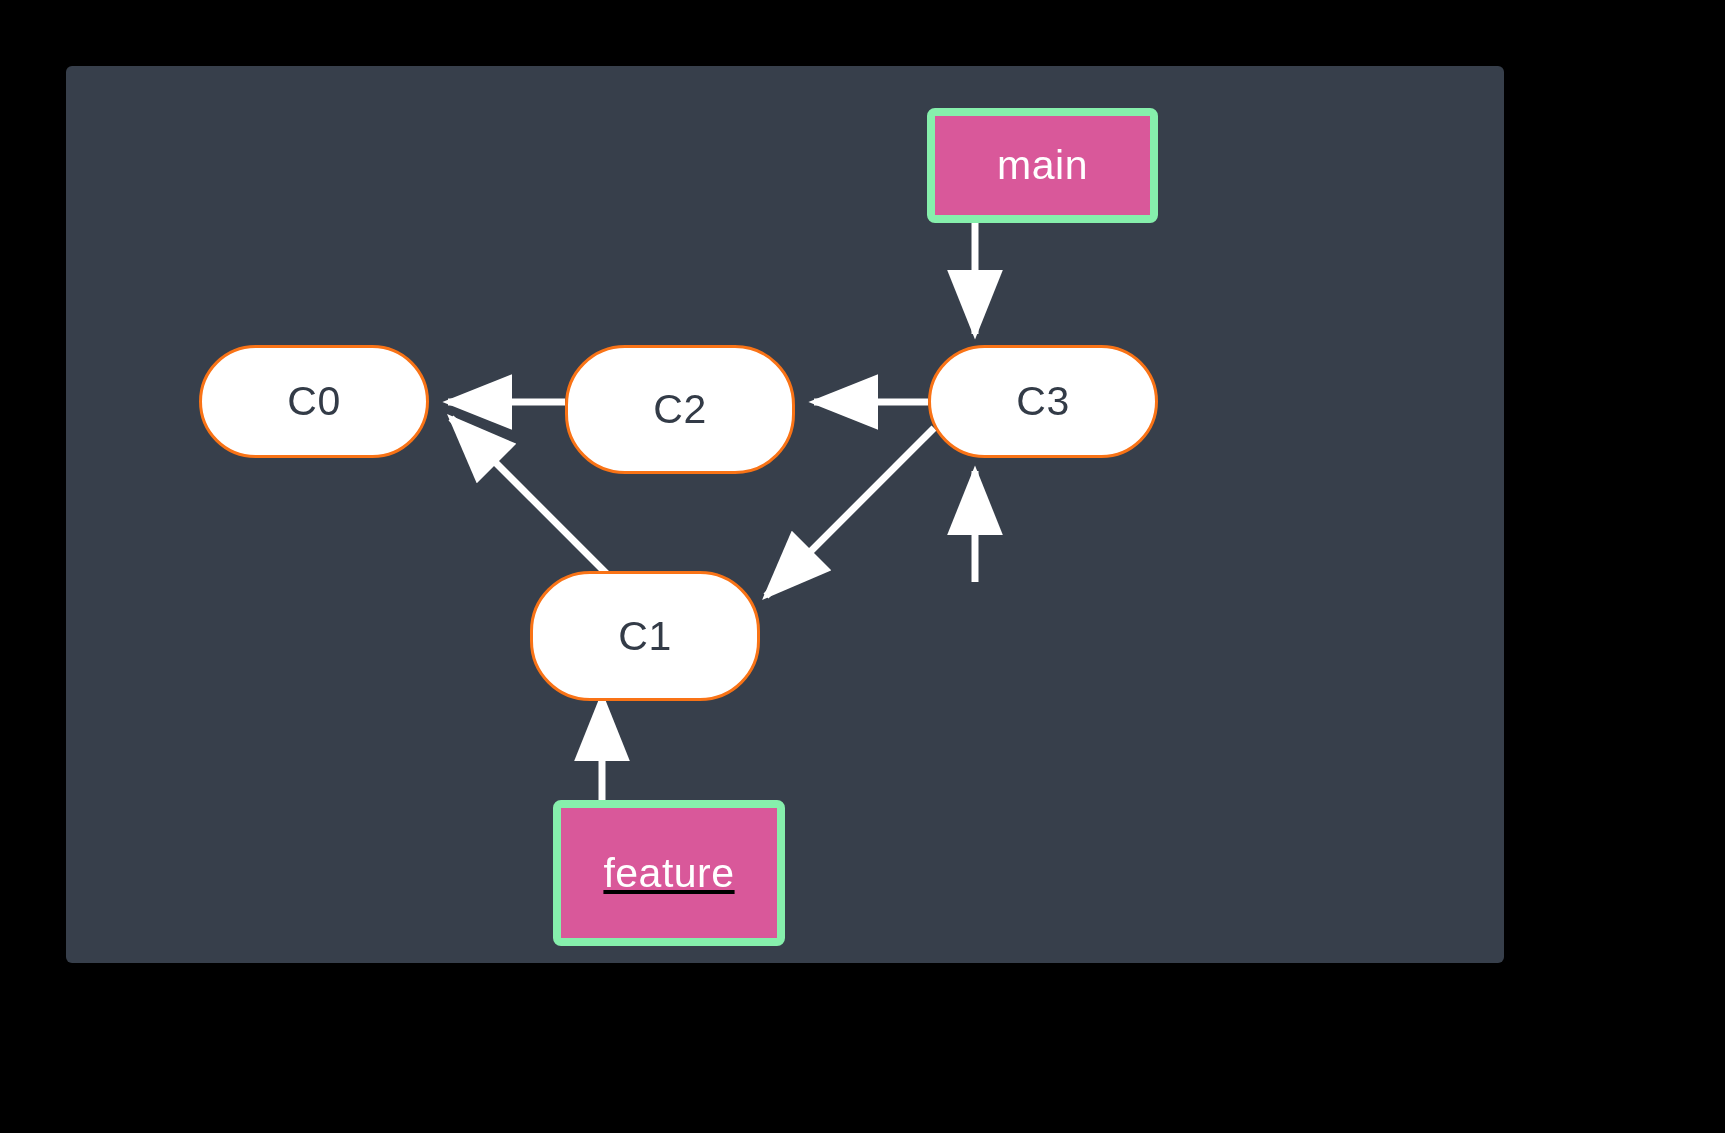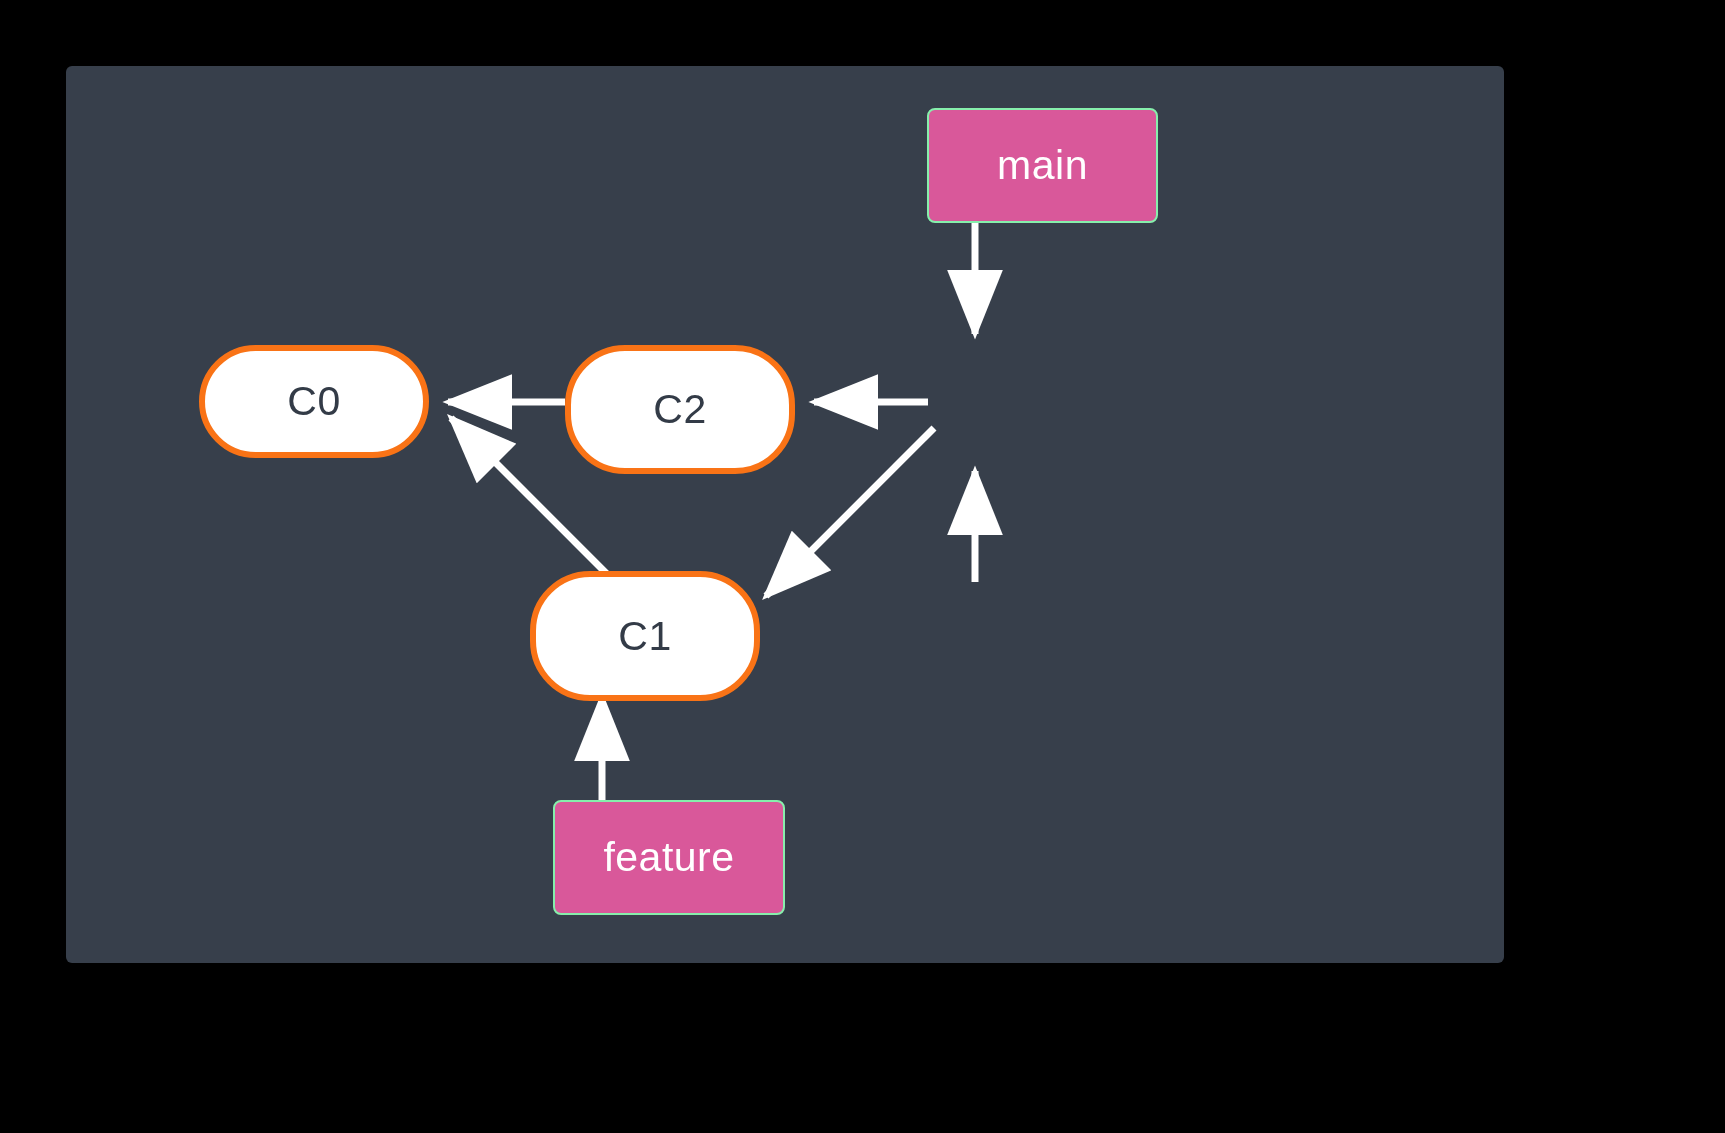--- a/index.html
+++ b/index.html
@@ -25,37 +25,37 @@
   #edge-layer {
     position: absolute;
     left: 0;
     top: 0;
     width: 1438px;
     height: 897px;
   }
   .commit-node {
     position: absolute;
     background: #ffffff;
-    border: 6px solid #f97316;
+    border: 3px solid #f97316;
     border-radius: 60px;
     display: flex;
     align-items: center;
     justify-content: center;
     box-sizing: border-box;
   }
   .commit-label {
     color: #333b47;
     font-size: 41px;
     font-family: "Liberation Sans", sans-serif;
     line-height: 1;
     letter-spacing: 0.5px;
   }
   .ref-node {
     position: absolute;
-    border: 2px solid #86efac;
+    border: 8px solid #86efac;
     border-radius: 8px;
     display: flex;
     align-items: center;
     justify-content: center;
     box-sizing: border-box;
   }
   .ref-label {
     color: #ffffff;
     font-size: 41px;
     font-family: "Liberation Sans", sans-serif;
@@ -91,27 +91,30 @@
   </svg>
 
   <div class="commit-node" style="left:133px; top:279px; width:230px; height:113px;">
     <span class="commit-label">C0</span>
   </div>
 
   <div class="commit-node" style="left:499px; top:279px; width:230px; height:129px;">
     <span class="commit-label">C2</span>
   </div>
 
+  <div class="commit-node" style="left:862px; top:279px; width:230px; height:113px;">
+    <span class="commit-label">C3</span>
+  </div>
 
   <div class="commit-node" style="left:464px; top:505px; width:230px; height:130px;">
     <span class="commit-label">C1</span>
   </div>
 
   <div class="ref-node" style="left:861px; top:42px; width:231px; height:115px; background:#d9589a;">
     <span class="ref-label">main</span>
   </div>
 
 
-  <div class="ref-node" style="left:487px; top:734px; width:232px; height:115px; background:#d9589a;">
+  <div class="ref-node" style="left:487px; top:734px; width:232px; height:146px; background:#d9589a;text-decoration:underline;">
     <span class="ref-label">feature</span>
   </div>
 
 </div>
 
 </body></html>

